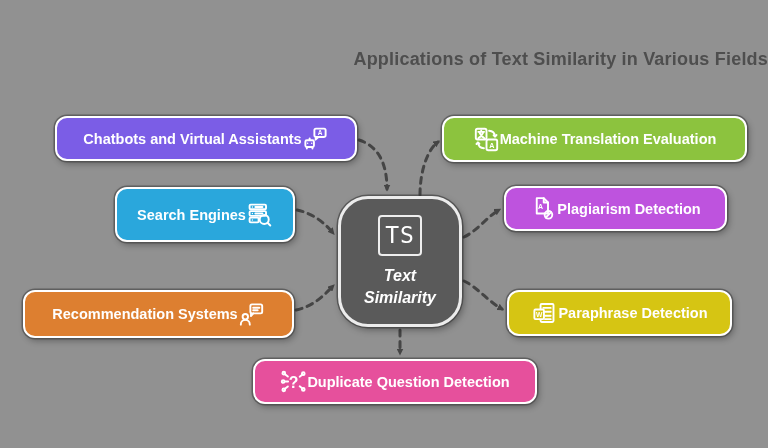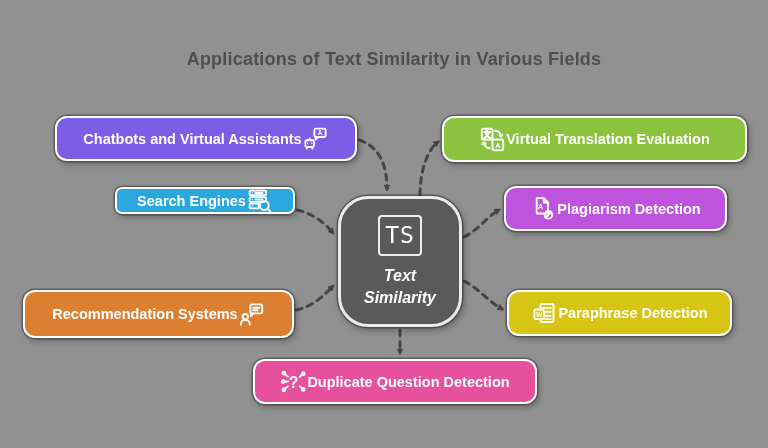--- a/index.html
+++ b/index.html
@@ -3,21 +3,21 @@
 <meta charset="utf-8">
 <style>
   html,body { margin:0; padding:0; background:#777; }
   * { box-sizing:border-box; }
   .stage {
     position:relative; width:768px; height:448px;
     background:var(--background,#919191); overflow:hidden;
     font-family:"Liberation Sans", sans-serif;
   }
   .title {
-    position:absolute; left:0; right:0; top:49px; text-align:center;
+    position:absolute; left:0; right:0; top:49px; text-align:right;
     font-size:18px; font-weight:700; color:var(--title-text,#4e4e4e);
     letter-spacing:.2px;
     padding-left:20px;
   }
   .connectors { position:absolute; left:0; top:0; pointer-events:none; }
   .connectors path.link {
     fill:none; stroke:var(--connector,#454545); stroke-width:3;
     stroke-linecap:round; stroke-dasharray:6 5.5;
   }
   #arrowhead path { fill:var(--connector,#454545); }
@@ -30,21 +30,21 @@
   }
   .node .label {
     color:var(--node-text,#fff); font-size:14.5px; font-weight:700;
   }
   .icon { display:flex; }
   .icon svg { display:block; width:27px; height:27px; }
   .icon svg .s { fill:none; stroke:#fff; stroke-width:1.7; stroke-linecap:round; stroke-linejoin:round; }
   .icon svg .f { fill:#fff; stroke:none; }
   .icon svg text { font-family:"Liberation Sans",sans-serif; font-weight:700; fill:#fff; stroke:none; }
   .n-chatbots { left:55px;  top:116px; width:302px; height:45px; }
-  .n-search   { left:115px; top:187px; width:180px; height:27px;border-radius:7px; }
+  .n-search   { left:115px; top:187px; width:180px; height:55px; }
   .n-reco     { left:23px;  top:290px; width:271px; height:48px; }
   .n-mt       { left:442px; top:116px; width:305px; height:46px; }
   .n-plag     { left:504px; top:186px; width:223px; height:45px; }
   .n-para     { left:507px; top:290px; width:225px; height:46px; }
   .n-dup      { left:253px; top:359px; width:284px; height:45px; }
   .center-node {
     position:absolute; left:338px; top:196px; width:124px; height:131px;
     background:var(--node-bg,#5a5a5a);
     border:3px solid var(--center-border,#ececec); border-radius:30px;
     box-shadow:0 0 0 1.5px rgba(55,55,55,.6), 2px 3px 7px rgba(0,0,0,.35);
@@ -132,21 +132,21 @@
         <rect class="s" x="2.5" y="2.5" width="9.5" height="9.5" rx="1.5"></rect>
         <path class="s" d="M4.7 5.2 h5.2 M7.3 3.9 v1.3 M8.9 6.1 C8 8.2 6.4 10 4.8 10.7 M5.9 6.1 C6.8 8.2 8.4 10 10 10.7"></path>
         <rect class="s" x="12" y="12" width="9.5" height="9.5" rx="1.5"></rect>
         <text x="16.75" y="19.4" font-size="6.4" text-anchor="middle">A</text>
         <path class="s" d="M14.3 4.2 c2.8,0.2 5,2.2 5.3,5"></path>
         <path class="s" d="M18.3 8.2 l1.3 1.2 1.3 -1.4"></path>
         <path class="s" d="M9.7 19.8 c-2.8,-0.2 -5,-2.2 -5.3,-5"></path>
         <path class="s" d="M5.7 15.8 l-1.3 -1.2 -1.3 1.4"></path>
       </svg>
     </span>
-    <span class="label">Virtual Translation Evaluation</span>
+    <span class="label">Machine Translation Evaluation</span>
   </div>
 
   <div class="node n-para" style="--node-bg: #d6c513;">
     <span class="icon">
       <svg viewBox="0 0 24 24">
         <rect class="s" x="8.5" y="3.5" width="11.5" height="16" rx="1"></rect>
         <path class="s" d="M11 7 h6.5 M12.5 10.5 h5 M12.5 14 h5 M12.5 17 h5"></path>
         <rect x="3" y="8.5" width="8.5" height="8.5" rx="1" style="fill:var(--node-bg);" stroke="#fff" stroke-width="1.7"></rect>
         <text x="7.25" y="14.9" font-size="6" text-anchor="middle">W</text>
       </svg>

